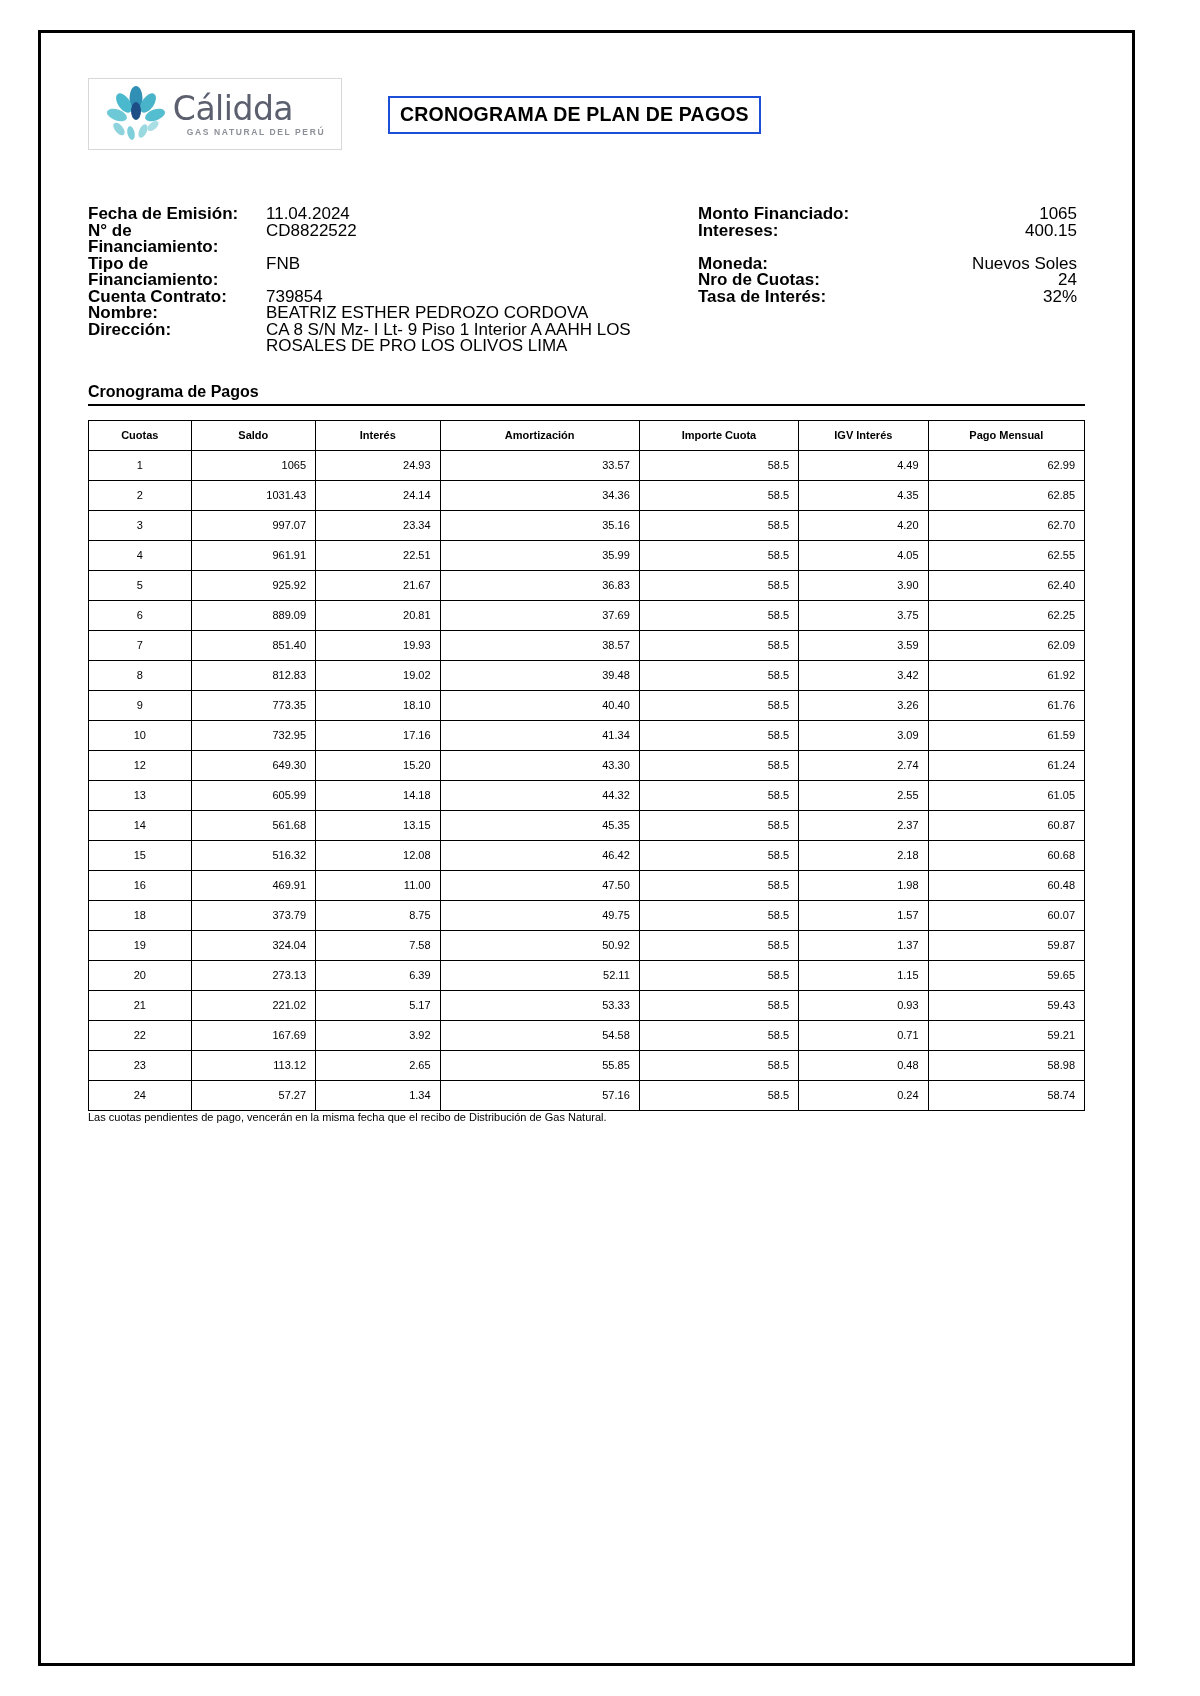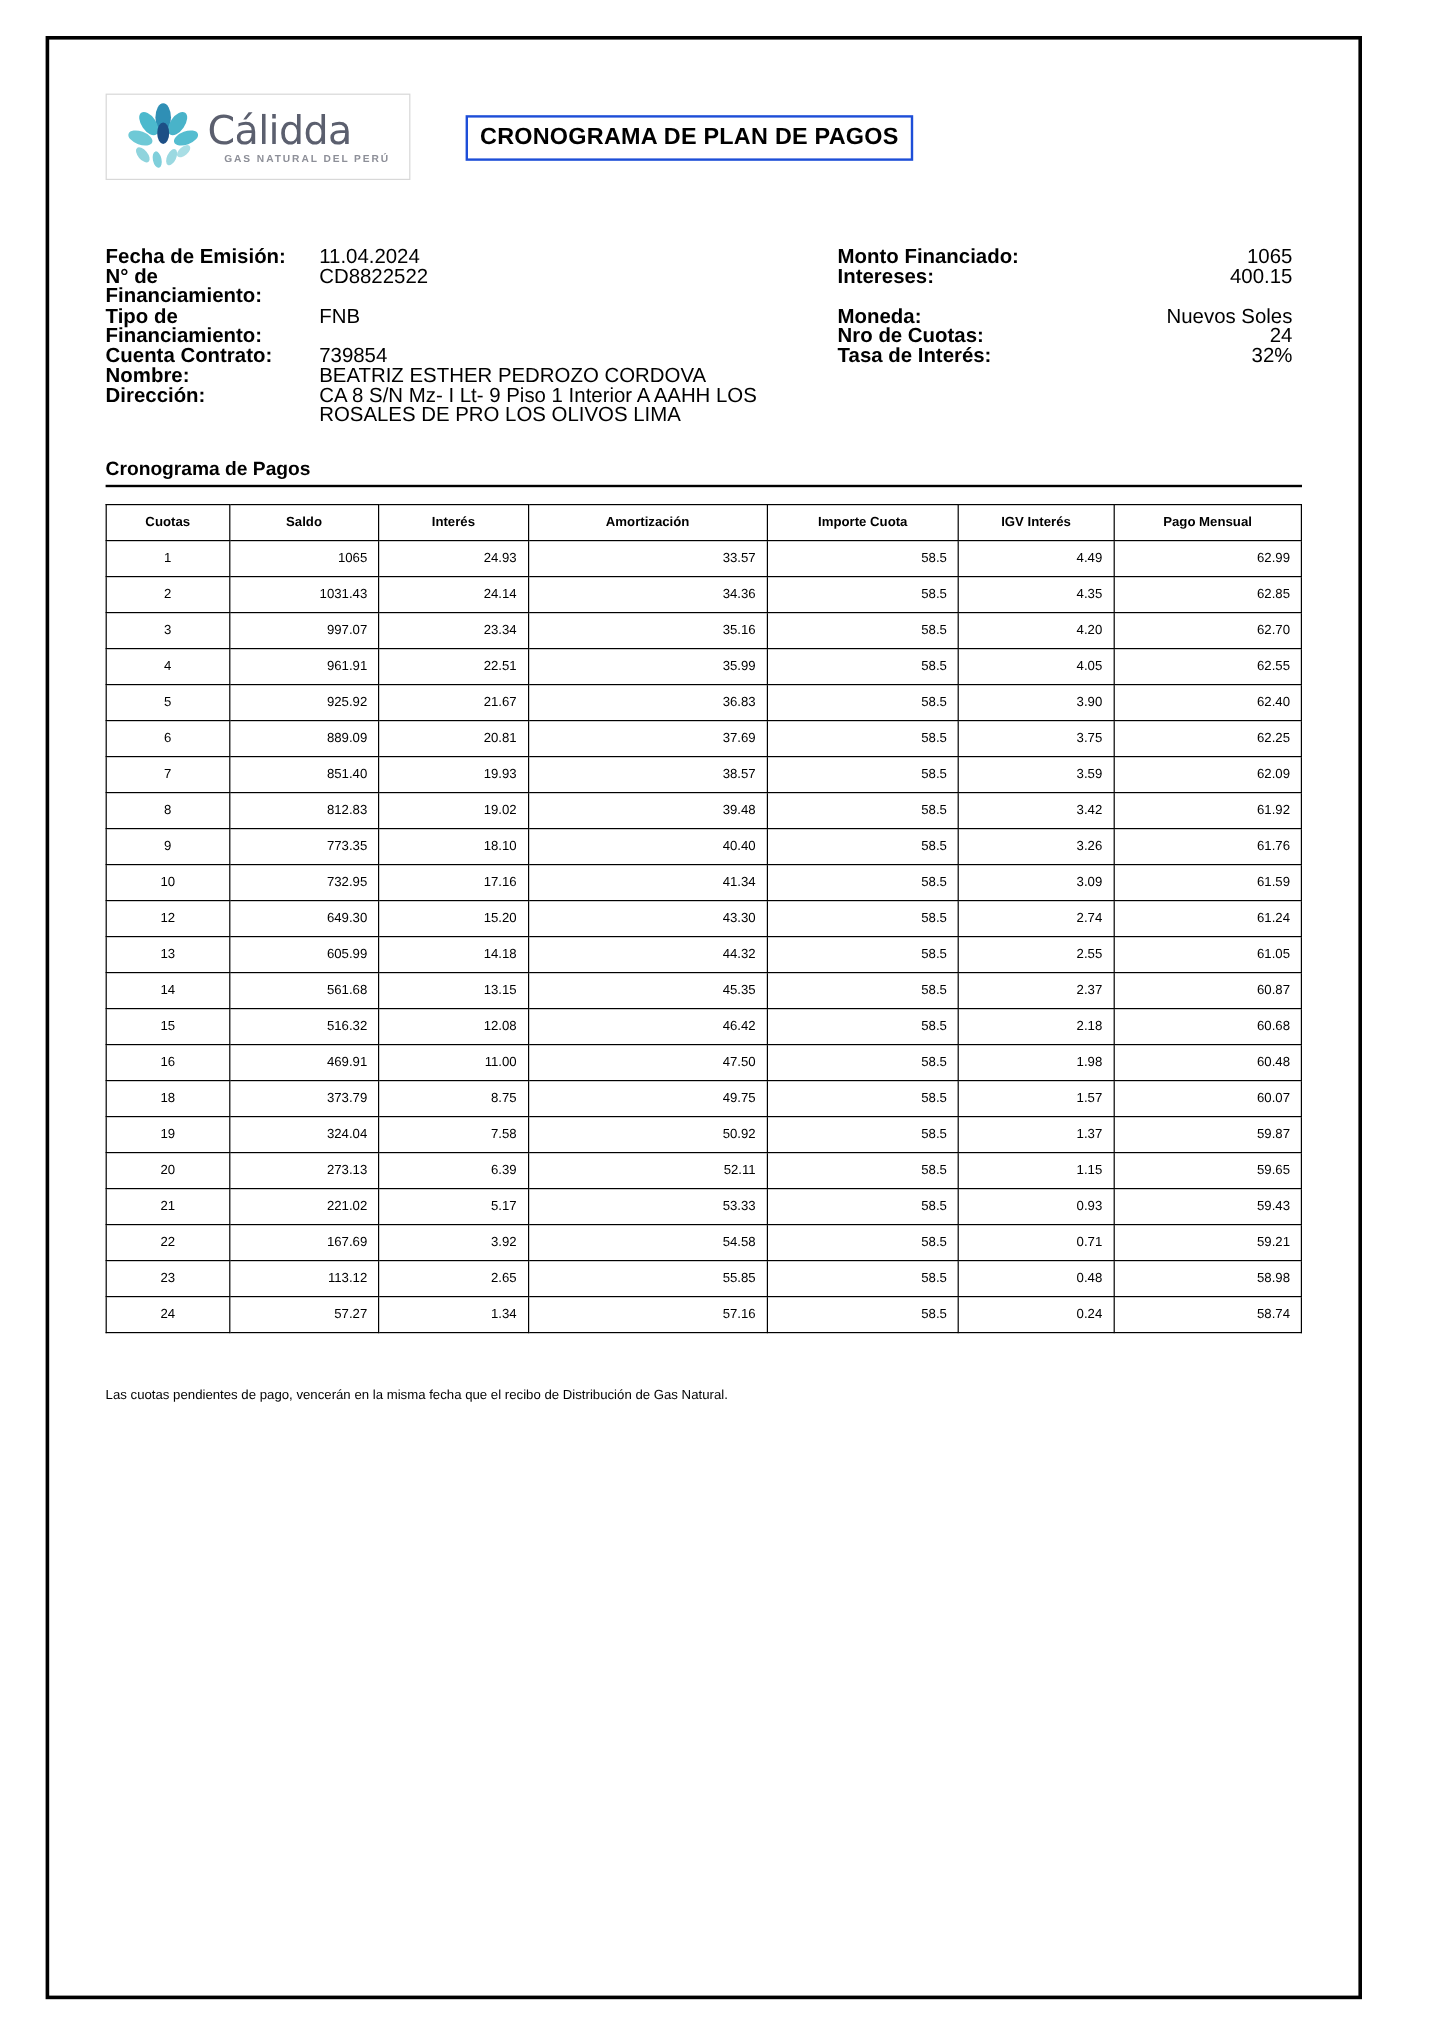--- a/index.html
+++ b/index.html
@@ -43,21 +43,21 @@
   table.sched td.c-num{text-align:center;}
   table.sched td{text-align:right;}
   col.c0{width:10.3%}
   col.c1{width:12.5%}
   col.c2{width:12.5%}
   col.c3{width:20.0%}
   col.c4{width:16.0%}
   col.c5{width:13.0%}
   col.c6{width:15.7%}
 
-  .note{margin-top:46px;font-size:11px;}
+  .note{font-size:11px;}
 </style>
 </head>
 <body>
 
 <div class="page">
   <div class="page-border"></div>
   <div class="content">
 
     <div class="header-row">
       <div class="logo-box">

